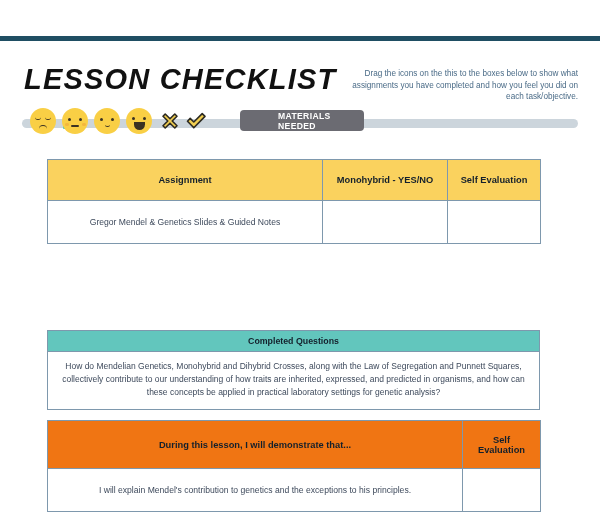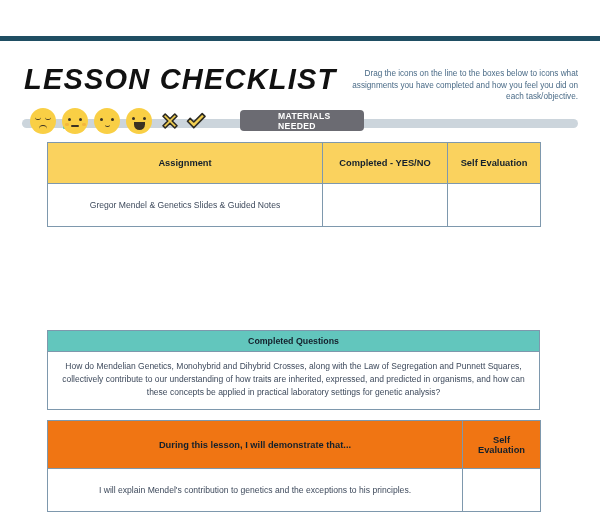--- a/index.html
+++ b/index.html
@@ -159,21 +159,21 @@
     border: 1.2px solid #7e98ad;
     border-collapse: collapse;
   }
   table.sheet { table-layout: fixed; }
   .sheet td, .sheet th {
     border: 1.2px solid #7e98ad;
     vertical-align: middle;
   }
 
   
-  #assignment-table { top: 106px; }
+  #assignment-table { top: 123px; }
   #assignment-table th {
     background: #fad25e;
     height: 41px;
     font-size: 9.3px;
     font-weight: bold;
     color: #14202c;
     text-align: center;
   }
   #assignment-table td.assignment-cell {
     height: 43px;
@@ -224,21 +224,21 @@
 </style>
 </head>
 <body>
 
 <div id="page">
 
   <div class="top-bar"></div>
 
   <div class="header">
     <div class="title">LESSON CHECKLIST</div>
-    <div class="instructions">Drag the icons on the line to the boxes below to icons what assignments you have completed and how you feel you did on each task/objective.</div>
+    <div class="instructions">Drag the icons on the this to the boxes below to show what assignments you have completed and how you feel you did on each task/objective.</div>
   </div>
 
   <div class="track-wrap">
     <div class="track-line"></div>
     <div class="track-tick" style="left:63px;"></div>
 
     <div class="emoji" style="left:30px;">
       <div class="eye-closed" style="left:5px; top:9px;"></div>
       <div class="eye-closed" style="left:15px; top:9px;"></div>
       <div class="mouth-frown" style="left:9px; top:17px;"></div>
@@ -283,21 +283,21 @@
 
   <table class="sheet" id="assignment-table">
     <colgroup>
       <col style="width:275px;">
       <col style="width:125px;">
       <col style="width:93px;">
     </colgroup>
     <thead>
       <tr>
         <th>Assignment</th>
-        <th>Completed - YES/NO</th>
+        <th>Monohybrid - YES/NO</th>
         <th>Self Evaluation</th>
       </tr>
     </thead>
     <tbody>
       <tr>
         <td class="assignment-cell">Gregor Mendel &amp; Genetics Slides &amp; Guided Notes</td>
         <td class="blank-cell"></td>
         <td class="blank-cell"></td>
       </tr>
     </tbody>

